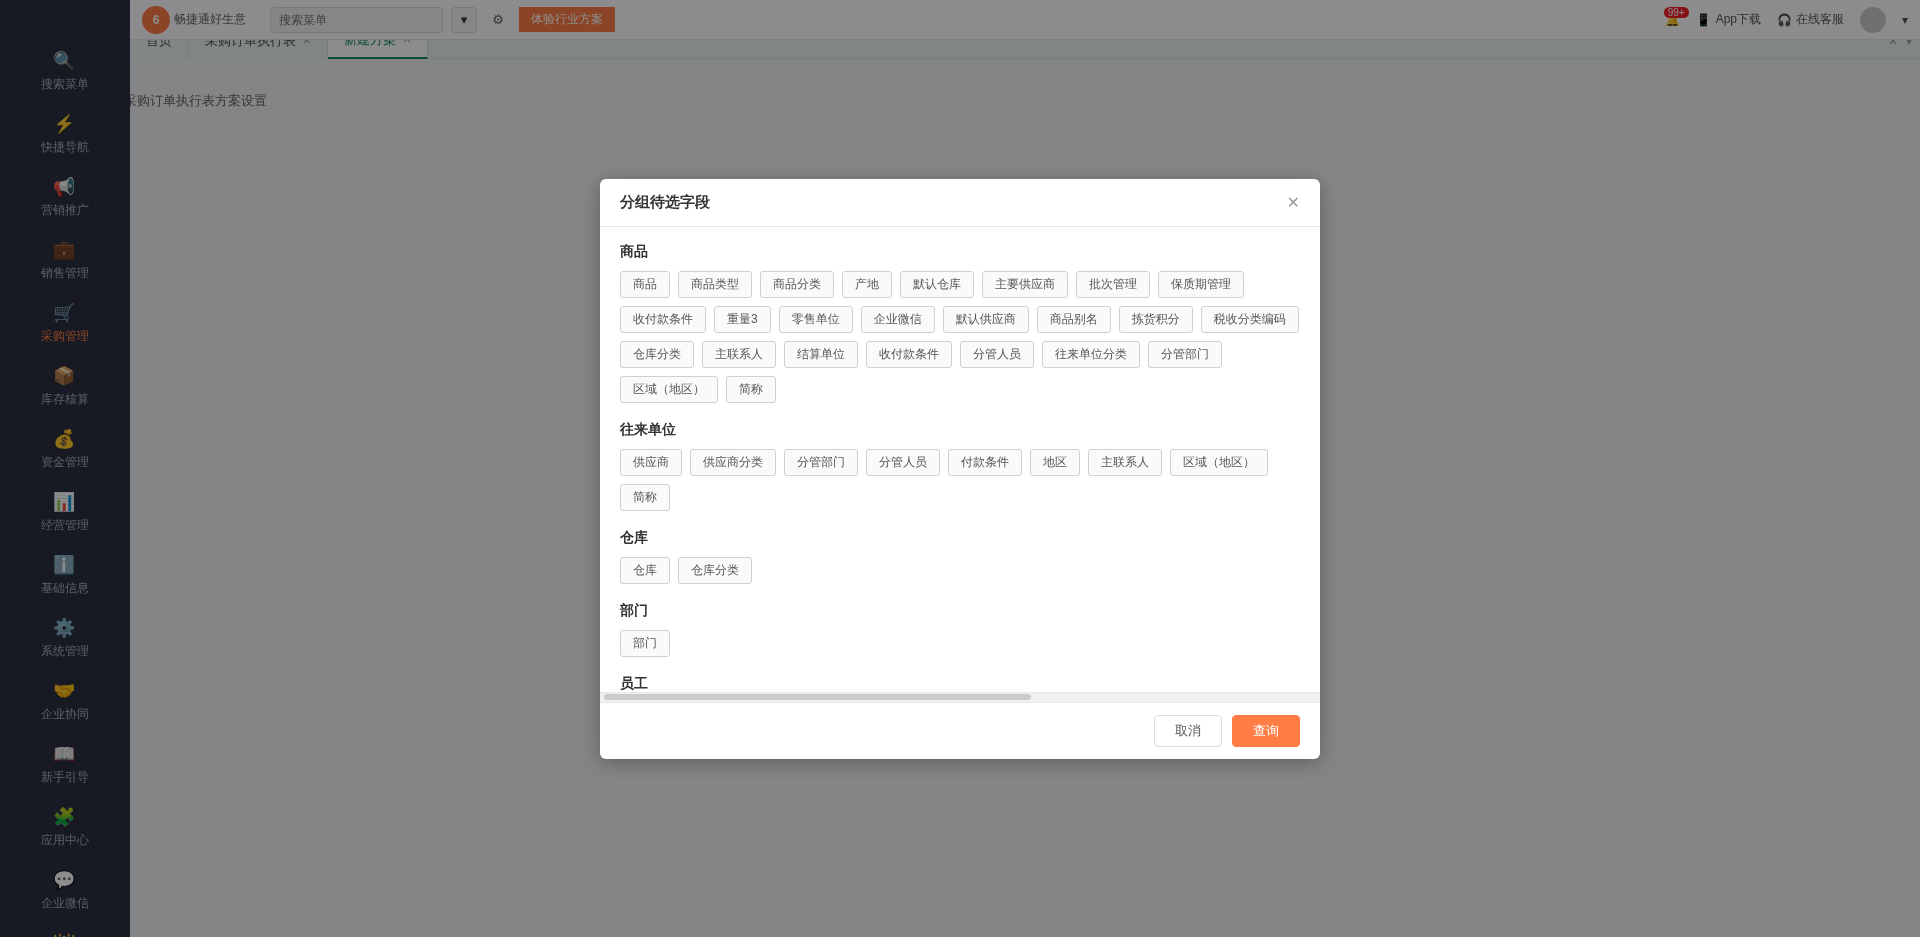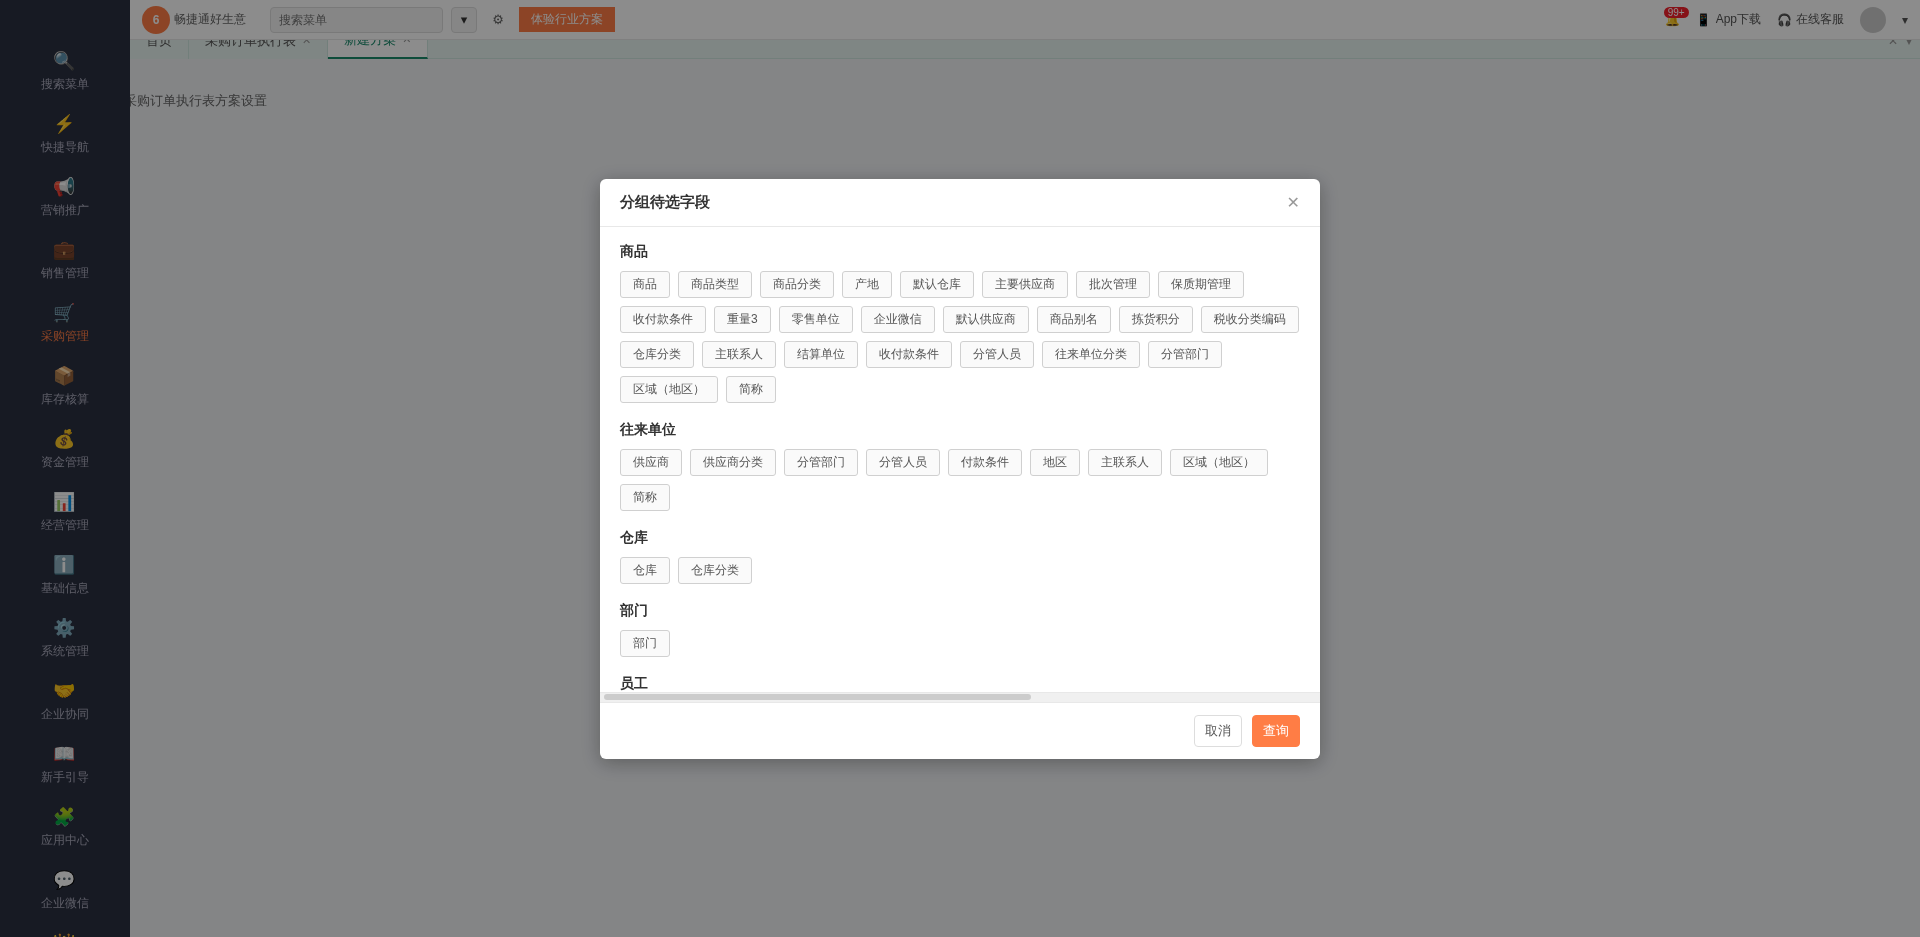--- a/index.html
+++ b/index.html
@@ -203,21 +203,21 @@
     }
     .modal-footer {
       padding: 12px 20px;
       border-top: 1px solid #e8e8e8;
       display: flex;
       justify-content: flex-end;
       gap: 10px;
       flex-shrink: 0;
     }
     .modal-footer-btn {
-      padding: 6px 10px;
+      padding: 6px 20px;
       border-radius: 4px;
       border: 1px solid #ddd;
       cursor: pointer;
       font-size: 13px;
       background: #fff;
       color: #555;
     }
     .modal-footer-btn.primary {
       background: #ff7d45;
       border-color: #ff7d45;

